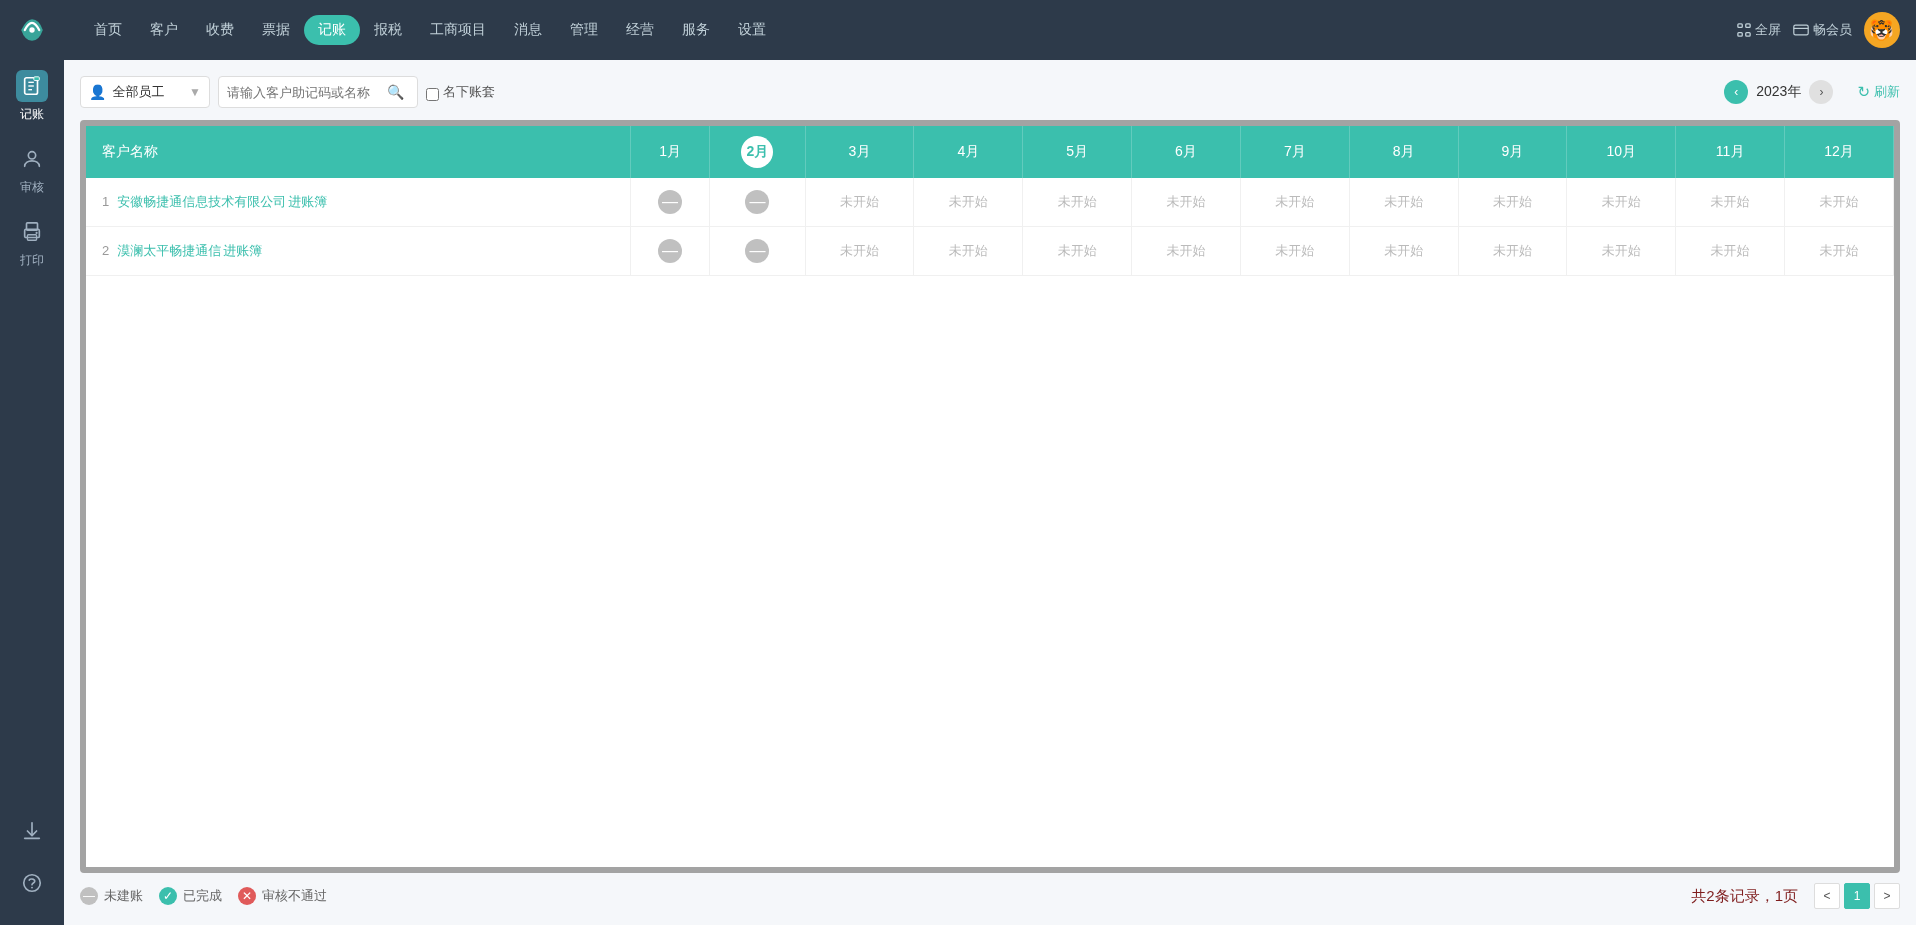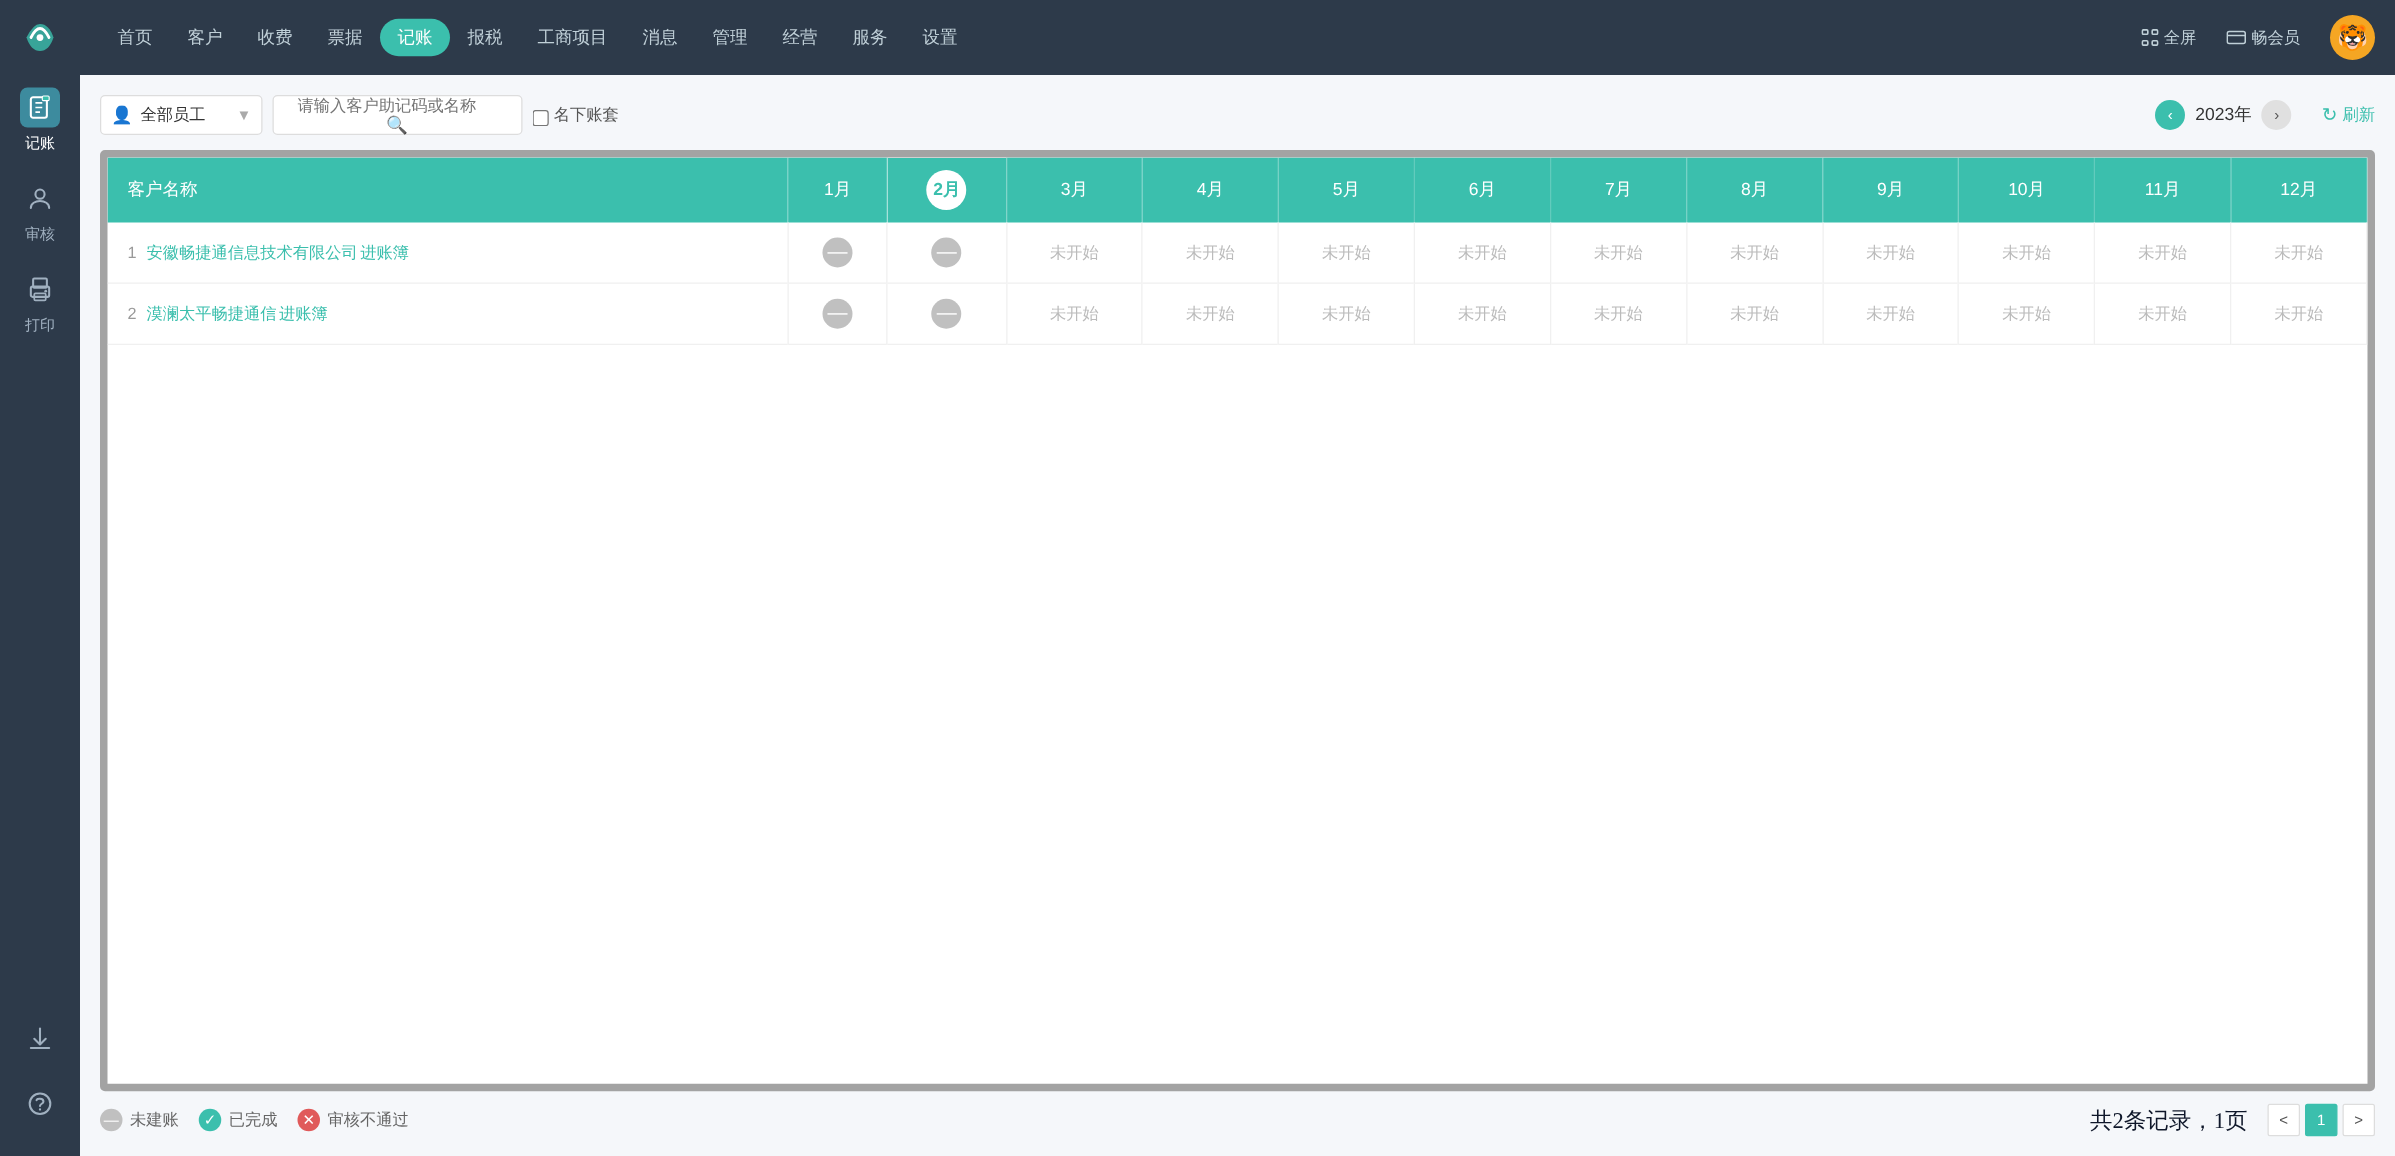--- a/index.html
+++ b/index.html
@@ -80,21 +80,21 @@
     }
     .topnav-item.active {
       background: #3bbfad;
       color: #fff;
       border-radius: 20px;
     }
     .topnav-spacer { flex: 1; }
     .topnav-right {
       display: flex;
       align-items: center;
-      gap: 24px;
+      gap: 12px;
       color: #c0d0d8;
       font-size: 13px;
     }
     .topnav-right-btn {
       display: flex;
       align-items: center;
       gap: 4px;
       cursor: pointer;
       color: #c0d0d8;
       font-size: 13px;
@@ -147,21 +147,20 @@
     .employee-select .emp-arrow { color: #aaa; font-size: 12px; }
     .search-input-wrap {
       display: flex;
       align-items: center;
       border: 1px solid #ddd;
       border-radius: 4px;
       background: #fff;
       padding: 0 8px;
       height: 32px;
       min-width: 200px;
-      flex-direction: column;
     }
     .search-input-wrap input {
       border: none;
       outline: none;
       font-size: 13px;
       color: #999;
       background: transparent;
       width: 160px;
     }
     .search-input-wrap .search-icon { color: #aaa; font-size: 14px; cursor: pointer; }
@@ -300,21 +299,21 @@
       width: 26px; height: 26px;
       border: 1px solid #ddd;
       border-radius: 2px;
       display: flex; align-items: center; justify-content: center;
       cursor: pointer;
       font-size: 12px;
       background: #fff;
       color: #555;
     }
     .page-btn.active { background: #3bbfad; color: #fff; border-color: #3bbfad; }
-    .page-info { font-size: 18px; color: #0f172a; font-family: Liberation Serif, serif; }
+    .page-info { font-size: 15px; color: #7f1d1d; }
   </style>
 </head>
 <body>
 
 <div class="sidebar">
   <div class="sidebar-logo">
     <svg viewBox="0 0 40 40" fill="none">
       <path d="M8 20 Q14 8 20 8 Q28 8 32 20 Q28 32 20 32 Q12 32 8 20Z" fill="#3bbfad" opacity="0.8"></path>
       <path d="M12 20 Q16 12 20 12 Q24 12 28 20" stroke="#fff" stroke-width="2.5" fill="none" stroke-linecap="round"></path>
       <circle cx="20" cy="20" r="3" fill="#fff"></circle>

